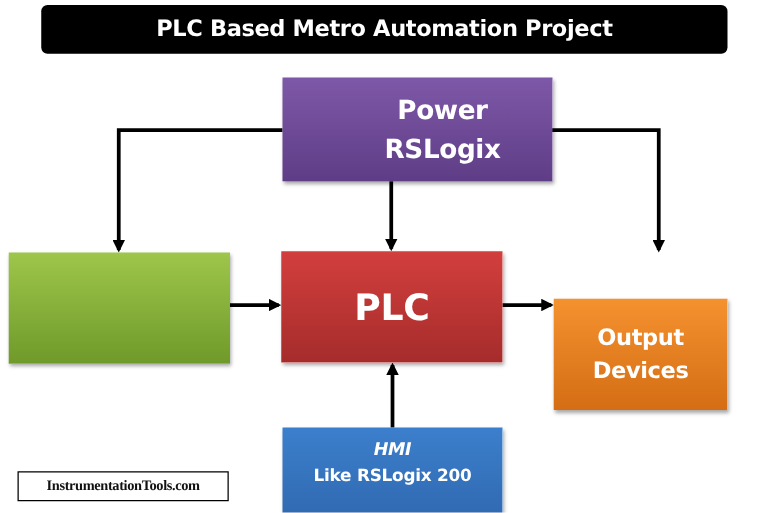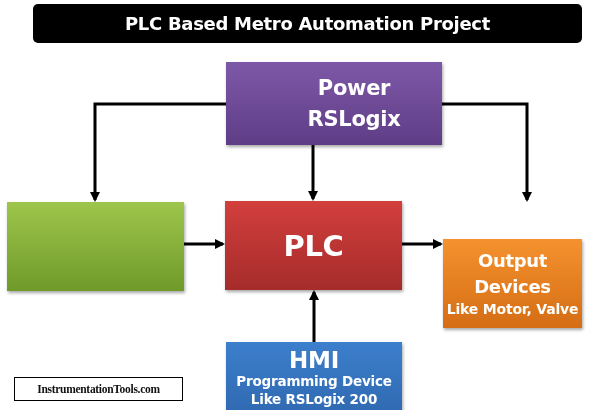--- a/index.html
+++ b/index.html
@@ -27,21 +27,21 @@
   .plc { left:225px; top:201px; width:177px; height:89px;
          background:linear-gradient(#d23f3d, #a52c2b); }
   .plc .main { font-size:29px; line-height:36px; }
   .output { left:443px; top:202px; width:139px; height:89px;
             background:linear-gradient(#f5922f, #d46d14);margin-top:37px; }
   .output .main { font-size:18px; line-height:26px; }
   .output .sub { font-size:14px; }
   .hmi { left:226px; top:342px; width:176px; height:90px;
          background:linear-gradient(#3c7fcc, #2d64aa);
          justify-content:flex-start; padding-top:6px; box-sizing:border-box; }
-  .hmi .main { font-size:23px; line-height:24px; }
+  .hmi .main { font-size:14px; line-height:24px;font-style:italic; }
   .hmi .sub { font-size:13.5px; line-height:18px; }
   .watermark {
     position:absolute; left:14px; top:377px; width:167px; height:22px;
     border:1.5px solid #000; background:#fff;
     font-size:11.5px; font-weight:bold; color:#111;
     display:flex; align-items:center; justify-content:center;
     letter-spacing:-0.3px;
     font-family:Liberation Serif, serif;
   }
   svg.connectors { position:absolute; left:0; top:0; width:615px; height:410px; pointer-events:none; }
@@ -78,22 +78,20 @@
 
 <div class="block input">
 </div>
 
 <div class="block plc">
   <div class="main">PLC</div>
 </div>
 
 <div class="block output">
   <div class="main">Output Devices</div>
-  <div class="sub">Like Motor, Valve</div>
 </div>
 
 <div class="block hmi">
   <div class="main">HMI</div>
-  <div class="sub">Programming Device</div>
   <div class="sub">Like RSLogix 200</div>
 </div>
 
 <div class="watermark">InstrumentationTools.com</div>
 
 </body></html>

